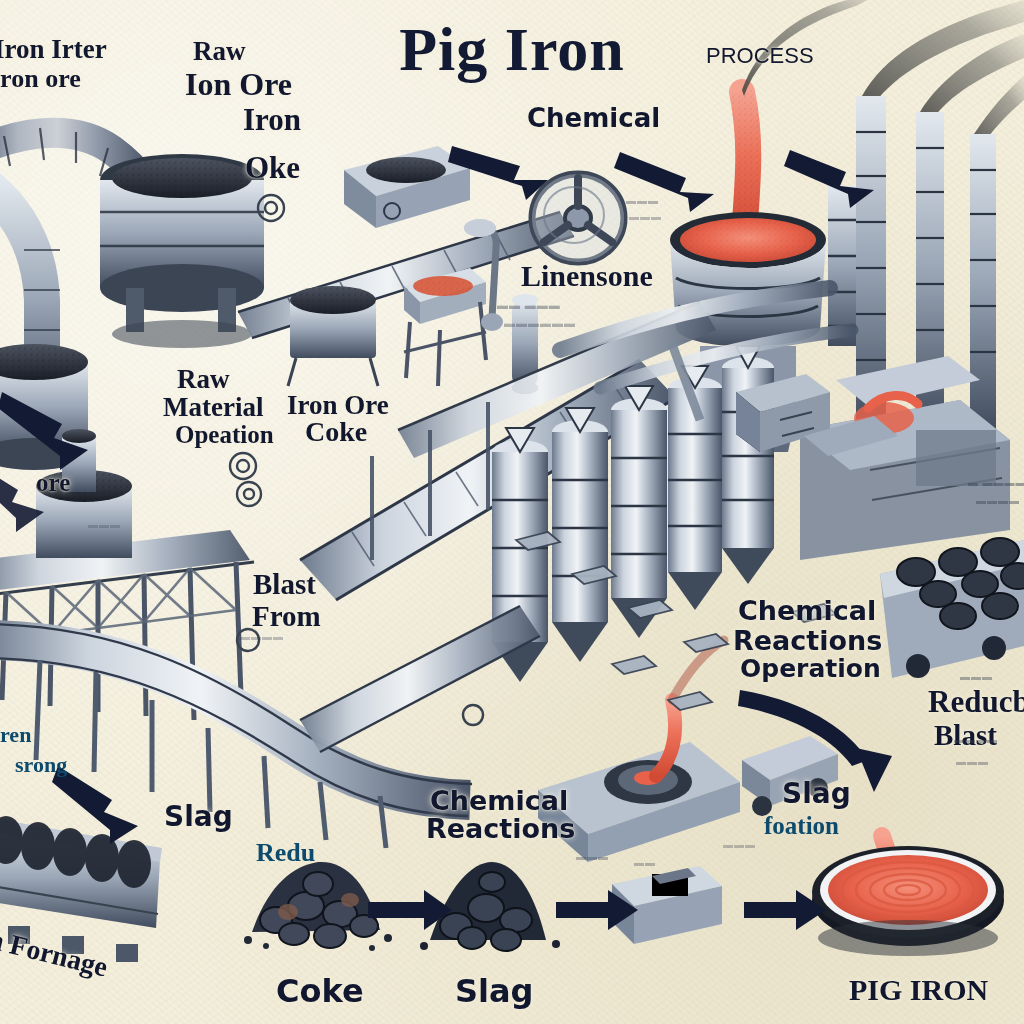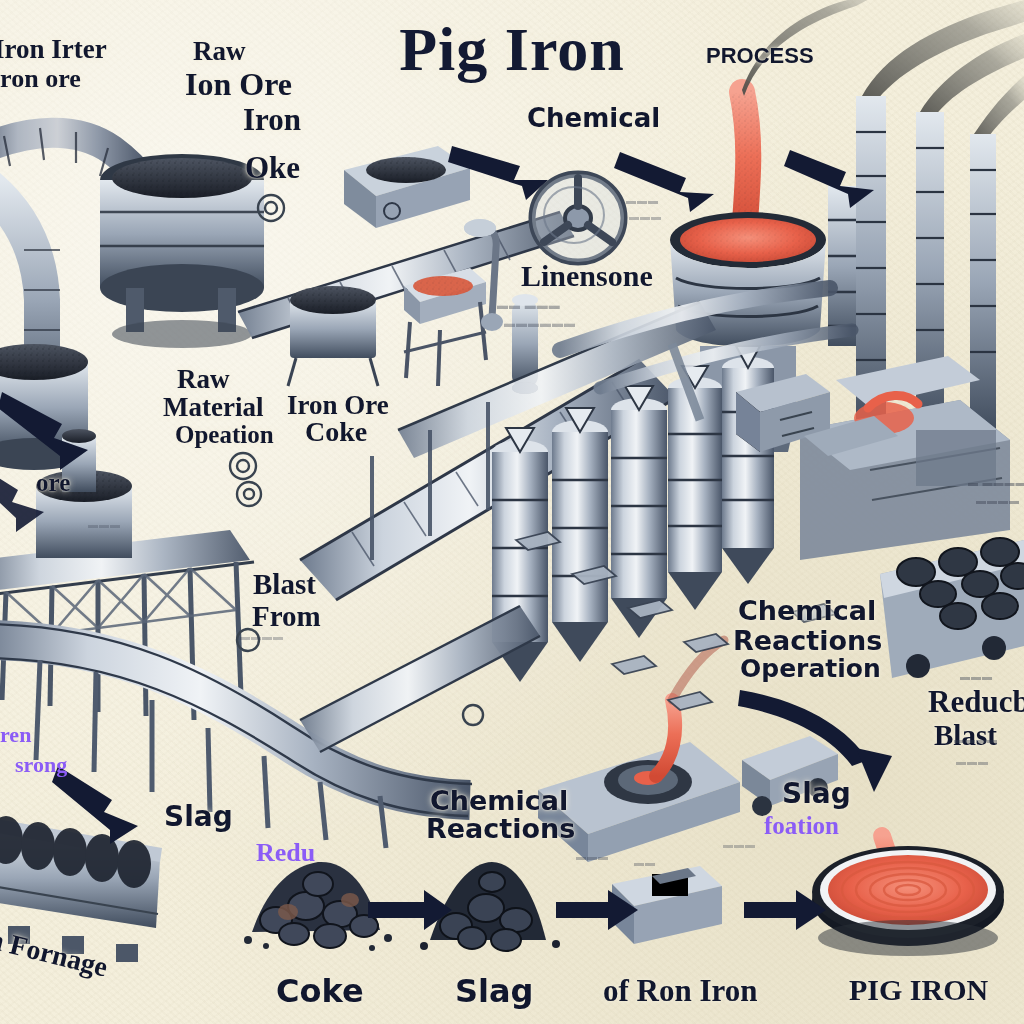--- a/index.html
+++ b/index.html
@@ -18,23 +18,23 @@
       repeating-linear-gradient(-37deg, rgba(160,148,110,.035) 0 2px, rgba(0,0,0,0) 2px 6px);
   }
   .layer{position:absolute;inset:0;}
   #art{z-index:2}
   #labels{z-index:6}
   .lbl{
     position:absolute;color:#11172e;white-space:pre;line-height:1.02;
     text-shadow:0 0 6px rgba(244,239,220,.95), 0 0 2px rgba(244,239,220,1);
   }
   .serif{font-family:"Liberation Serif", serif;font-weight:700;}
-  .sans {font-family:"Liberation Sans", sans-serif;font-weight:700;text-align:center;}
+  .sans {font-family:"Liberation Sans", sans-serif;font-weight:400;text-align:center;}
   .dejavu{font-family:"DejaVu Sans", sans-serif;font-weight:700;}
-  .faded{color:#8b5cf6;text-shadow:none;font-weight:700;}
+  .faded{color:#0c4a6e;text-shadow:none;font-weight:700;}
   #title{
     position:absolute;left:0;right:0;top:14px;text-align:center;z-index:7;
     font-family:"Liberation Serif", serif;font-weight:700;font-size:62px;
     letter-spacing:1px;color:#131a33;
     text-shadow:0 0 10px rgba(244,239,220,.9);
   }
 </style>
 </head>
 <body>
 
@@ -652,21 +652,20 @@
       <div class="lbl serif" style="left: 934px; top: 721px; font-size: 29px; transform-origin: left top;">Blast</div>
       <div class="lbl dejavu" style="left: 164px; top: 803px; font-size: 28px; transform-origin: left top;">Slag</div>
       <div class="lbl serif faded" style="left: 256px; top: 840px; font-size: 26px; transform-origin: left top;">Redu</div>
       <div class="lbl dejavu" style="left: 430px; top: 787px; font-size: 27px; transform-origin: left top;">Chemical</div>
       <div class="lbl dejavu" style="left: 426px; top: 815px; font-size: 27px; transform-origin: left top;">Reactions</div>
       <div class="lbl dejavu" style="left: 782px; top: 780px; font-size: 28px; transform-origin: left top;">Slag</div>
       <div class="lbl serif faded" style="left: 764px; top: 813px; font-size: 25px; transform-origin: left top;">foation</div>
       <div class="lbl serif" style="left: -8px; top: 925px; font-size: 28px; transform: rotate(14deg); transform-origin: left top;">n Fornage</div>
       <div class="lbl dejavu" style="left: 276px; top: 975px; font-size: 32px; transform-origin: left top;">Coke</div>
       <div class="lbl dejavu" style="left: 455px; top: 975px; font-size: 32px; transform-origin: left top;">Slag</div>
-      <div class="lbl serif" style="left: 603px; top: 975px; font-size: 31px; transform-origin: left top;">of Ron Iron</div>
       <div class="lbl serif" style="left: 849px; top: 975px; font-size: 30px; transform-origin: left top;">PIG IRON</div>
       <div class="lbl serif" style="left: 497px; top: 300px; font-size: 11px; opacity: 0.4; color: rgb(58, 65, 81); letter-spacing: 1px; text-shadow: none;">▬▬ ▬▬▬</div>
       <div class="lbl serif" style="left: 504px; top: 318px; font-size: 11px; opacity: 0.36; color: rgb(58, 65, 81); letter-spacing: 1px; text-shadow: none;">▬▬▬▬▬▬</div>
       <div class="lbl serif" style="left: 626px; top: 196px; font-size: 10px; opacity: 0.35; color: rgb(58, 65, 81); letter-spacing: 1px; text-shadow: none;">▬▬▬</div>
       <div class="lbl serif" style="left: 629px; top: 212px; font-size: 10px; opacity: 0.32; color: rgb(58, 65, 81); letter-spacing: 1px; text-shadow: none;">▬▬▬</div>
       <div class="lbl serif" style="left: 968px; top: 478px; font-size: 10px; opacity: 0.45; color: rgb(58, 65, 81); letter-spacing: 1px; text-shadow: none;">▬ ▬▬▬▬</div>
       <div class="lbl serif" style="left: 976px; top: 496px; font-size: 10px; opacity: 0.42; color: rgb(58, 65, 81); letter-spacing: 1px; text-shadow: none;">▬▬▬▬</div>
       <div class="lbl serif" style="left: 960px; top: 672px; font-size: 10px; opacity: 0.4; color: rgb(58, 65, 81); letter-spacing: 1px; text-shadow: none;">▬▬▬</div>
       <div class="lbl serif" style="left: 954px; top: 735px; font-size: 10px; opacity: 0.38; color: rgb(58, 65, 81); letter-spacing: 1px; text-shadow: none;">▬▬▬▬</div>
       <div class="lbl serif" style="left: 956px; top: 757px; font-size: 10px; opacity: 0.35; color: rgb(58, 65, 81); letter-spacing: 1px; text-shadow: none;">▬▬▬</div>

